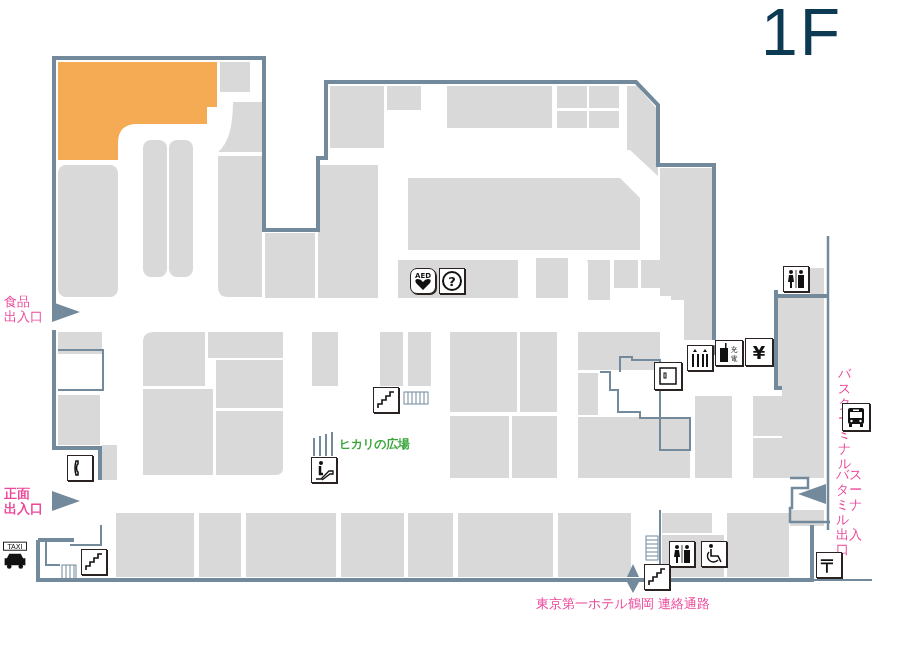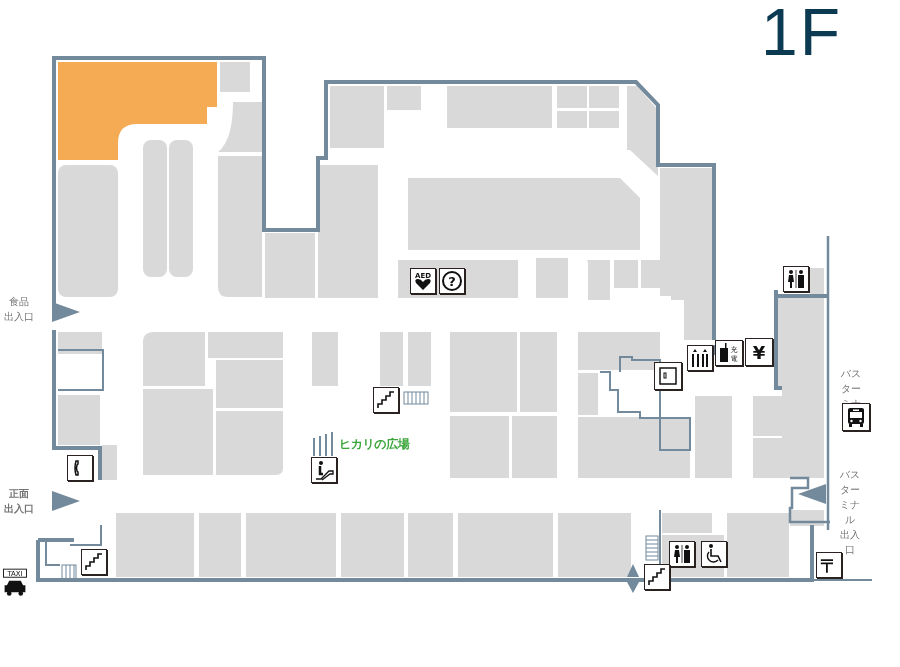--- a/index.html
+++ b/index.html
@@ -1,21 +1,21 @@
 <!DOCTYPE html>
 <html><head>
 <meta charset="utf-8">
 <style>
   html, body { margin: 0; padding: 0; background: #ffffff; }
   body { width: 900px; height: 667px; position: relative; overflow: hidden;
          font-family: "DejaVu Sans", "Liberation Sans", sans-serif; }
   #map { position: absolute; left: 0; top: 0; width: 864px; height: 667px; }
   .floor-label { position: absolute; right: 22px; top: -6px; font-size: 66px;
                  color: #0b3a52; font-family: "Liberation Sans", sans-serif; letter-spacing: 2px; }
-  .lbl { position: absolute; font-size: 10px; line-height: 15px; color: #737373; white-space: pre-line; text-align: center; }
+  .lbl { position: absolute; font-size: 13px; line-height: 15px; color: #ec4899; white-space: pre-line; }
   .lbl-plaza { position: absolute; font-size: 12px; font-weight: bold; color: #3aa63a; letter-spacing: -0.5px; }
   .ico { position: absolute; width: 26px; height: 26px; box-sizing: border-box; border: 1.5px solid #2a2220;
          background: #fff; display: flex; align-items: center; justify-content: center;
          box-shadow: 1px 1px 0 #2a2220; }
   .ico svg { width: 22px; height: 22px; }
 </style>
 </head>
 <body>
 
 <div id="map">
@@ -137,24 +137,25 @@
 
   <div class="lbl" style="left:4px; top:294px;">食品
 出入口</div>
   <div class="lbl" style="left:4px; top:486px;font-weight:bold;">正面
 出入口</div>
   <div class="lbl" style="left:836px; top:467px;">バス
 ターミナル
 出入口</div>
   <div class="lbl" style="left:838px; top:366px;">バス
 ターミナル</div>
+  <div class="lbl" style="left:536px; top:596px;">東京第一ホテル鶴岡  連絡通路</div>
   <div class="lbl-plaza" style="left:339px; top:436px;">ヒカリの広場</div>
 
   
-  <div class="ico" style="left:410px; top:268px;">
+  <div class="ico" style="left:410px; top:268px;border-radius:7px;">
     <svg viewBox="0 0 22 22">
         <text x="11" y="8" font-size="7" text-anchor="middle" font-weight="bold" fill="#111" font-family="DejaVu Sans, sans-serif">AED</text>
         <path d="M11 20 L4 13 Q2 9 6 9 Q9 9 11 12 Q13 9 16 9 Q20 9 18 13 Z" fill="#111"></path>
       </svg>
   </div>
   <div class="ico" style="left:439px; top:268px;">
     <svg viewBox="0 0 22 22">
         <circle cx="11" cy="11" r="9" fill="none" stroke="#111" stroke-width="2"></circle>
         <text x="11" y="16" font-size="13" text-anchor="middle" font-weight="bold" fill="#111" font-family="DejaVu Sans, sans-serif">?</text>
       </svg>
@@ -169,21 +170,21 @@
         <circle cx="8" cy="4" r="2" fill="#111"></circle>
         <path d="M7 7 L7 15 L10 15" stroke="#111" stroke-width="2.5" fill="none"></path>
         <path d="M3 20 L8 20 L16 12 L20 12 L20 15 L17 15 L9 21" fill="none" stroke="#111" stroke-width="1.3"></path>
       </svg>
   </div>
   <div class="ico" style="left:67px; top:455px;">
     <svg viewBox="0 0 22 22">
         <path d="M9 4 L7 4 Q5 11 7 18 L9 18 L9 15 L8 14 Q7 11 8 8 L9 7 Z" fill="none" stroke="#111" stroke-width="1.5"></path>
       </svg>
   </div>
-  <div class="ico" style="left:0px; top:570px; border:none; box-shadow:none; width:30px;">
+  <div class="ico" style="left:0px; top:543px; border:none; box-shadow:none; width:30px;">
     <svg viewBox="0 0 22 26" style="width:26px;height:30px">
         <rect x="1" y="1" width="20" height="7" fill="none" stroke="#111" stroke-width="0.8"></rect>
         <text x="11" y="7" font-size="6" text-anchor="middle" fill="#111" font-family="DejaVu Sans, sans-serif">TAXI</text>
         <path d="M4 15 L6 11 L16 11 L18 15 L20 15 L20 21 L2 21 L2 15 Z" fill="#111"></path>
         <circle cx="6" cy="22" r="2" fill="#111"></circle>
         <circle cx="16" cy="22" r="2" fill="#111"></circle>
       </svg>
   </div>
   <div class="ico" style="left:81px; top:549px;">
     <svg viewBox="0 0 22 22">

